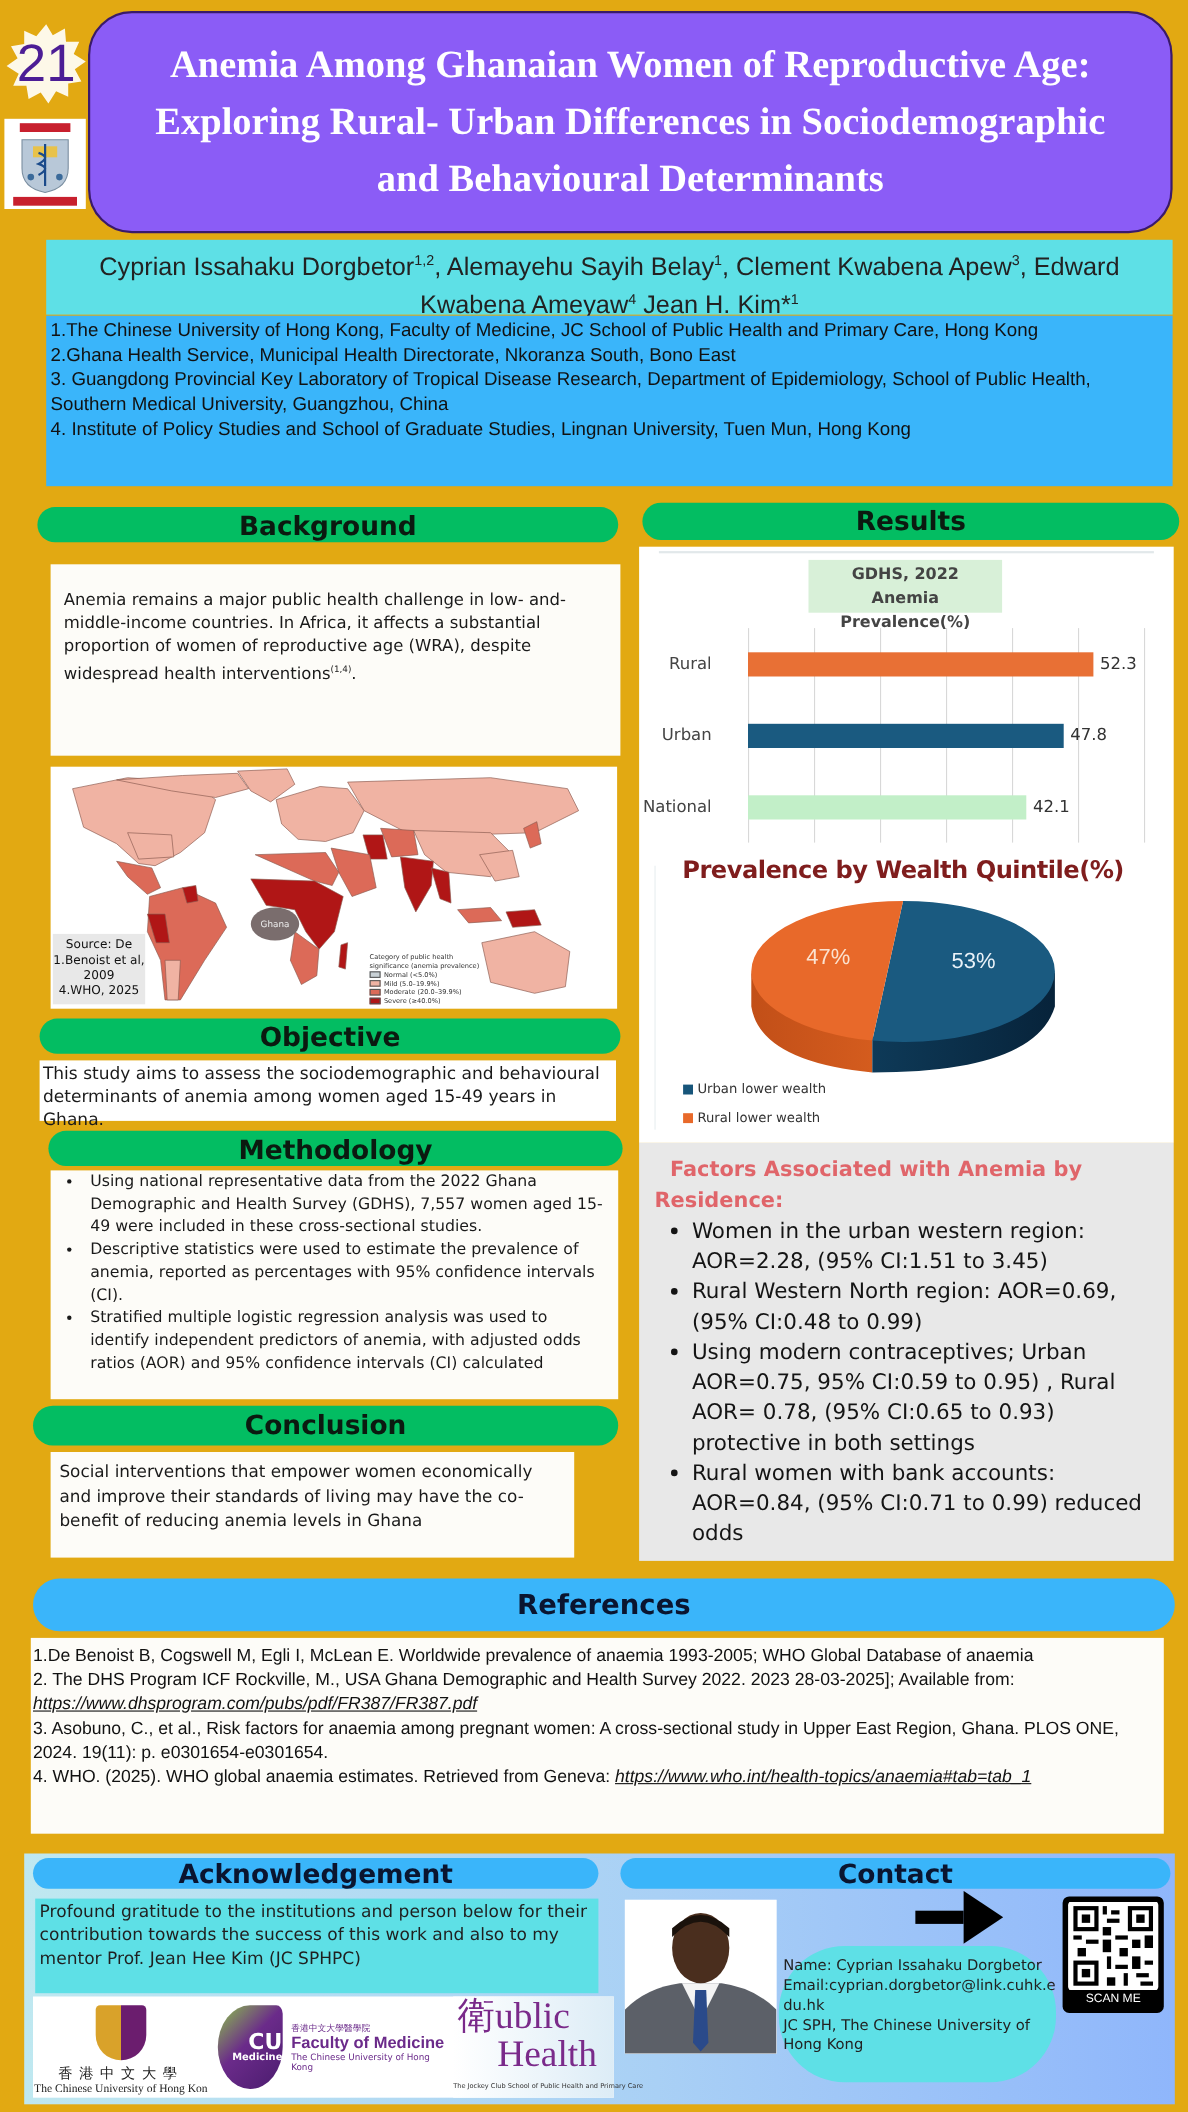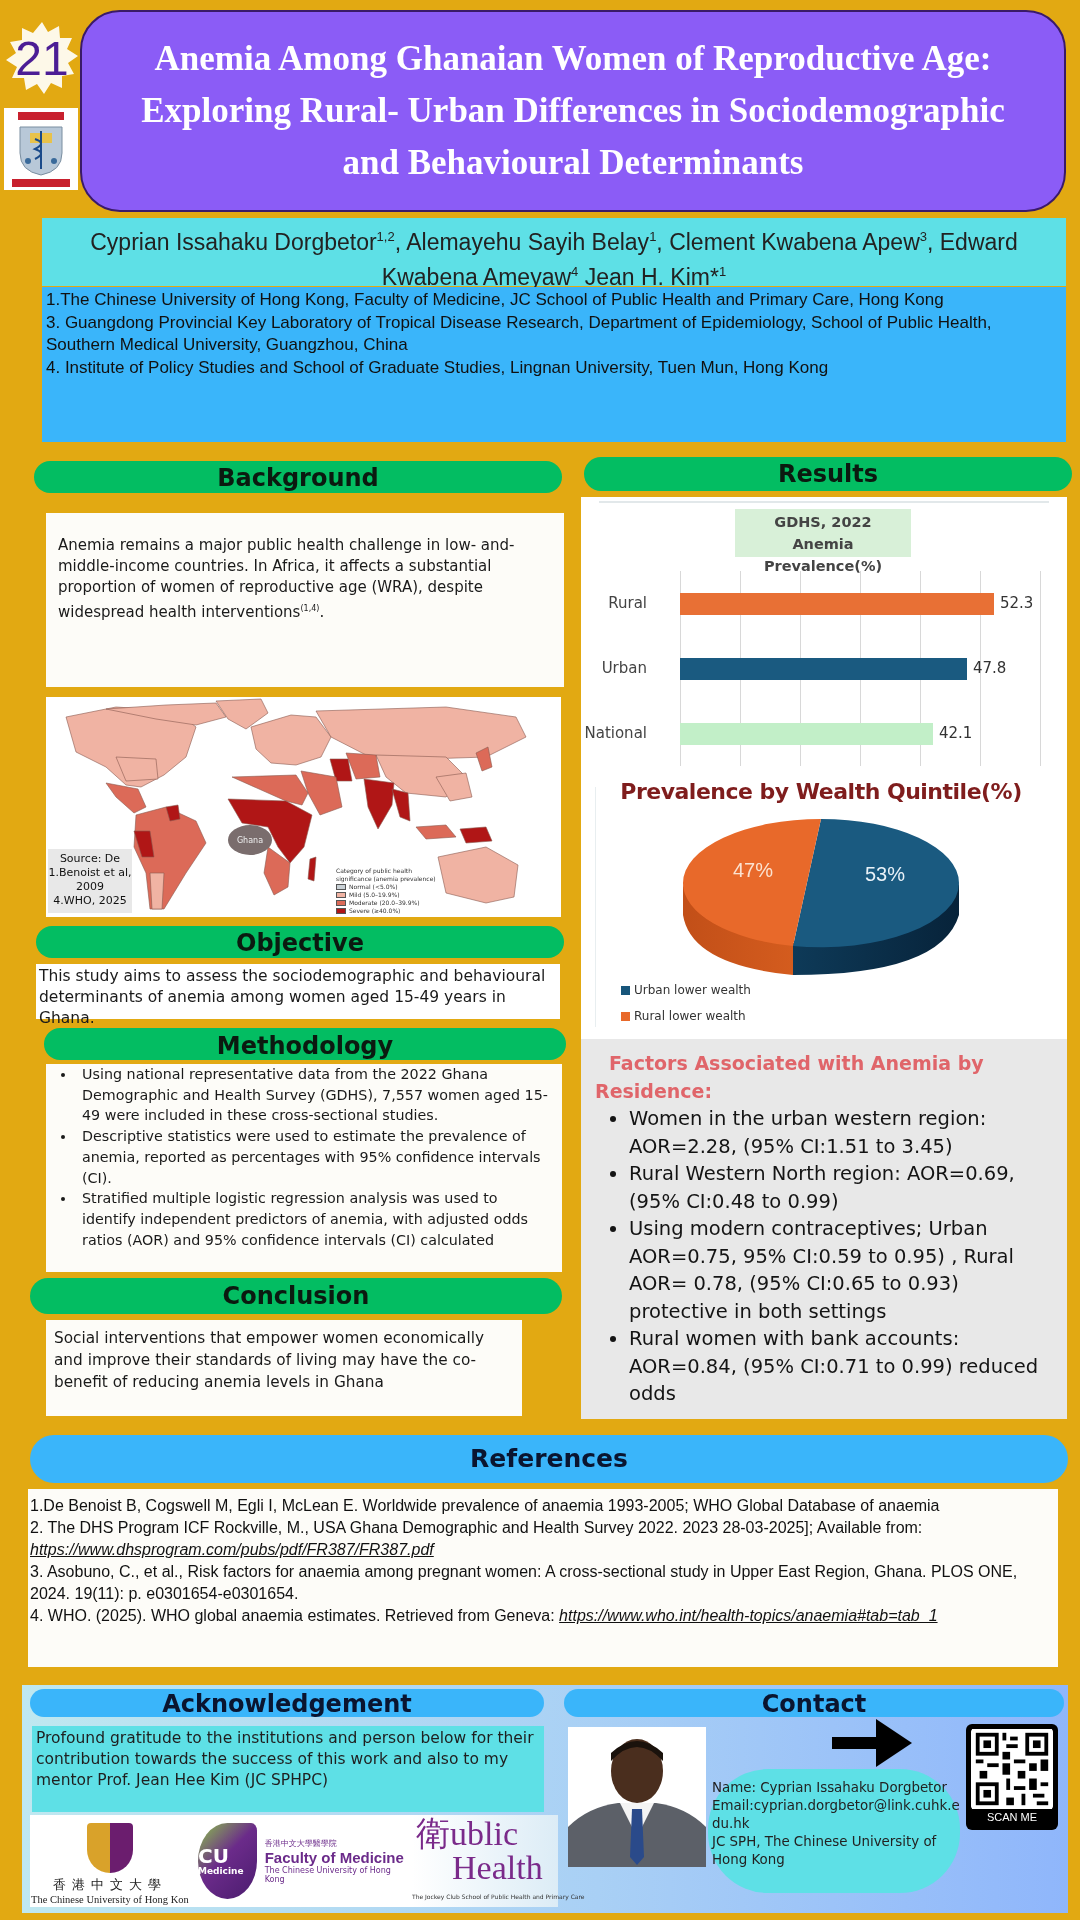--- a/index.html
+++ b/index.html
@@ -81,21 +81,21 @@
   
   .bottom { left: 22px; top: 1685px; width: 1046px; height: 228px; background: linear-gradient(90deg, #bfe8f0 0%, #a9d0f5 55%, #8fb6fb 100%); }
   .ack-head { left: 30px; top: 1689px; width: 514px; height: 28px; font-size: 24px; line-height: 30px; }
   .ack-body { left: 32px; top: 1726px; width: 512px; height: 86px; background: #5ee0e6; padding: 2px 4px; font-size: 15.5px; line-height: 21px; color: #1f1f1f; }
   .logos { left: 30px; top: 1815px; width: 528px; height: 92px; background: #fff; }
   .logo-cuhk { left: 0; top: 0; width: 160px; height: 92px; display: flex; flex-direction: column; align-items: center; justify-content: flex-end; padding-bottom: 2px; }
   .logo-cuhk .crest { width: 46px; height: 50px; background: linear-gradient(90deg, #d9a22a 50%, #6b1d6e 50%); border-radius: 4px 4px 23px 23px; margin-bottom: 3px; }
   .logo-cuhk .cn { font-family: "DejaVu Serif", serif; font-size: 13px; letter-spacing: 6px; color: #222; }
   .logo-cuhk .en { font-family: "Liberation Serif", serif; font-size: 10.5px; color: #222; white-space: nowrap; overflow: hidden; width: 158px; }
   .logo-med { left: 168px; top: 0; width: 212px; height: 92px; display: flex; align-items: center; gap: 8px; }
-  .logo-med .leaf { width: 60px; height: 76px; background: linear-gradient(135deg, #8bc34a 0%, #6b2b8a 45%, #4a1c6e 100%); border-radius: 50% 10% 50% 50%; color: #fff; display: flex; flex-direction: column; align-items: flex-start; justify-content: center; font-weight: bold; }
+  .logo-med .leaf { width: 60px; height: 76px; background: linear-gradient(135deg, #8bc34a 0%, #6b2b8a 45%, #4a1c6e 100%); border-radius: 50% 10% 50% 50%; color: #fff; display: flex; flex-direction: column; align-items: flex-end; justify-content: center; font-weight: bold; }
   .logo-med .leaf .cu { font-size: 20px; line-height: 20px; }
   .logo-med .leaf .md { font-size: 9px; }
   .logo-med .t1 { font-size: 8px; color: #6b2b8a; }
   .logo-med .t2 { font-size: 15px; font-weight: bold; color: #6b2b8a; font-family: "Liberation Sans", sans-serif; }
   .logo-med .t3 { font-size: 8px; color: #6b2b8a; }
   .logo-ph { left: 382px; top: 0; width: 146px; height: 92px; background: linear-gradient(90deg, #ffffff, #dcecf6); color: #7a2a8a; }
   .logo-ph .big { position: absolute; left: 4px; top: 2px; font-family: "Liberation Serif", serif; font-size: 34px; line-height: 34px; }
   .logo-ph .big2 { position: absolute; left: 40px; top: 36px; font-family: "Liberation Serif", serif; font-size: 34px; line-height: 34px; }
   .logo-ph .small { position: absolute; left: 0; top: 78px; font-size: 6px; color: #333; white-space: nowrap; }
 
@@ -135,20 +135,21 @@
     <span>and Behavioural Determinants</span>
   </h1>
 </div>
 
 <div class="abs authors">
   <span>Cyprian Issahaku Dorgbetor</span><sup>1,2</sup><span>, </span><span>Alemayehu Sayih Belay</span><sup>1</sup><span>, </span><span>Clement Kwabena Apew</span><sup>3</sup><span>, Edward </span><br><span>Kwabena Ameyaw</span><sup>4</sup><span> </span><span>Jean H. Kim*</span><sup>1</sup>
 </div>
 
 <div class="abs affil">
   <div>1.The Chinese University of Hong Kong, Faculty of Medicine, JC School of Public Health and Primary Care, Hong Kong</div>
+  <div>2.Ghana Health Service, Municipal Health Directorate, Nkoranza South, Bono East</div>
   <div>3. Guangdong Provincial Key Laboratory of Tropical Disease Research, Department of Epidemiology, School of Public Health, Southern Medical University, Guangzhou, China</div>
   <div>4. Institute of Policy Studies and School of Graduate Studies, Lingnan University, Tuen Mun, Hong Kong</div>
 </div>
 
 <div class="abs pill bg-head">Background</div>
 <div class="abs panel txt bg-body">
   <span>Anemia remains a major public health challenge in low- and-middle-income countries. In Africa, it affects a substantial proportion of women of reproductive age (WRA), despite widespread health interventions</span><sup>(1,4)</sup><span>.</span>
 </div>
 
 <div class="abs map">

